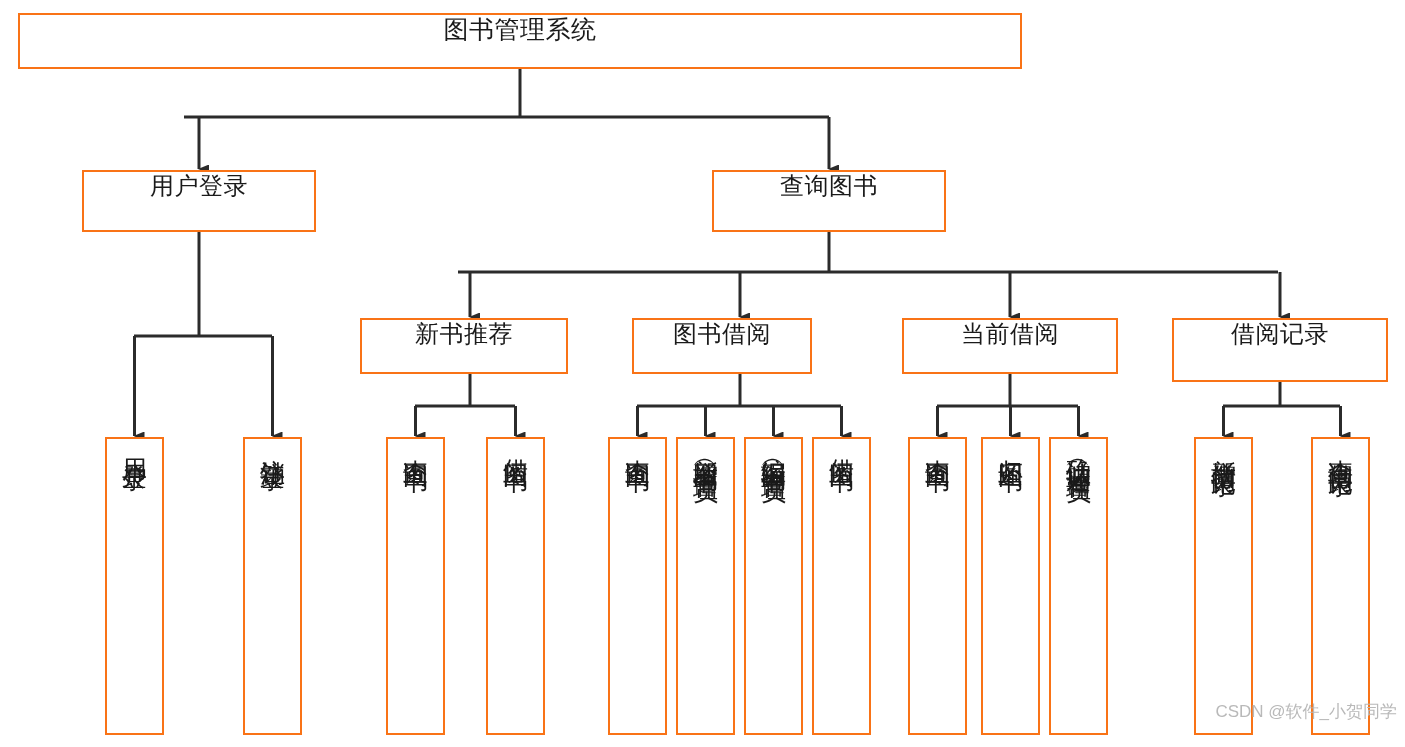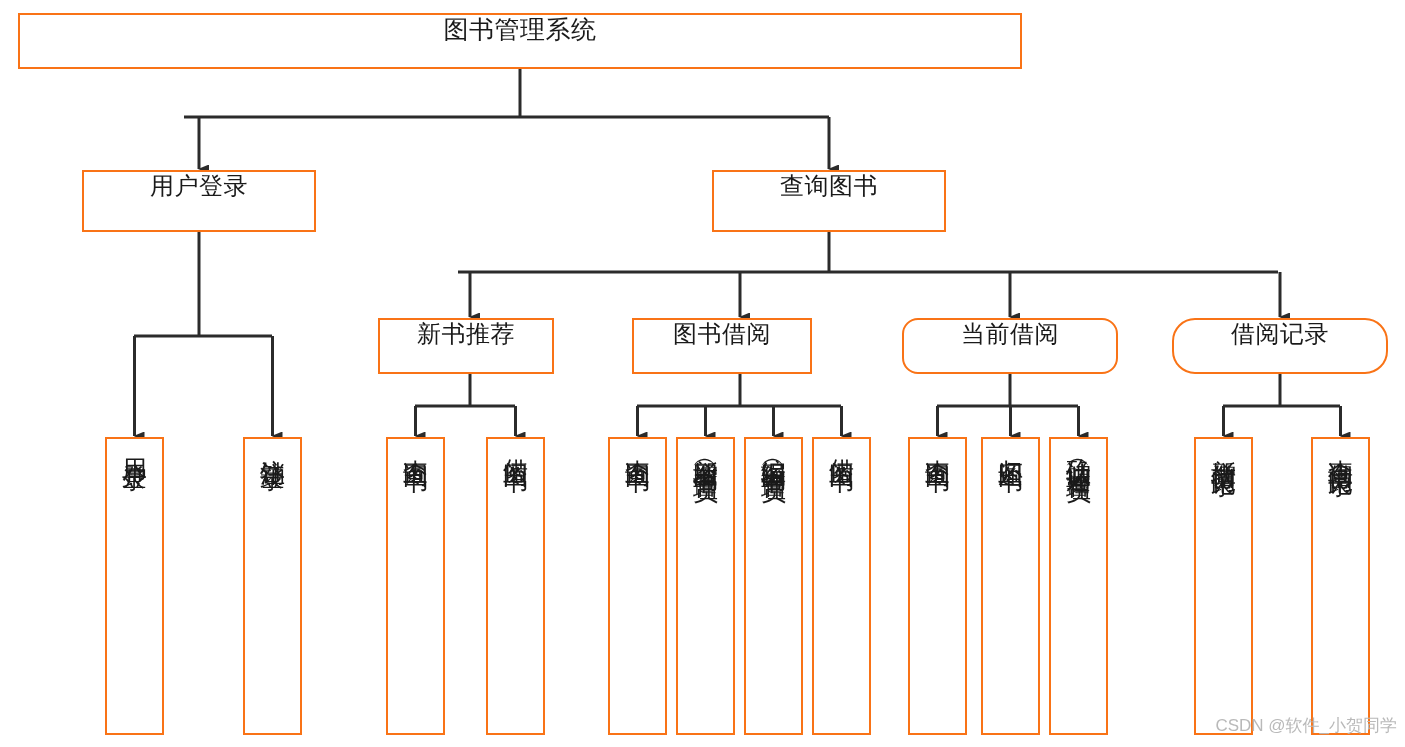--- a/index.html
+++ b/index.html
@@ -47,21 +47,21 @@
   .leaf .node-label {
     writing-mode: vertical-rl;
     text-orientation: upright;
     font-size: 25px;
     letter-spacing: 3px;
     line-height: 1;
   }
   .watermark {
     position: absolute;
     right: 8px;
-    bottom: 10px;
+    bottom: 24px;
     font-size: 17px;
     color: #b9b9b9;
     white-space: nowrap;
     pointer-events: none;
     font-family: "Liberation Sans", "DejaVu Sans", sans-serif;
   }
 </style>
 </head>
 <body>
 
@@ -113,30 +113,30 @@
   <div id="nodes-layer">
       <div class="node-box level-root" style="left: 18px; top: 13px; width: 1004px; height: 56px;">
         <span class="node-label">图书管理系统</span>
       </div>
       <div class="node-box level-2" style="left: 82px; top: 170px; width: 234px; height: 62px;">
         <span class="node-label">用户登录</span>
       </div>
       <div class="node-box level-2" style="left: 712px; top: 170px; width: 234px; height: 62px;">
         <span class="node-label">查询图书</span>
       </div>
-      <div class="node-box level-3" style="left: 378px; top: 318px; width: 176px; height: 56px;">
+      <div class="node-box level-3" style="left: 360px; top: 318px; width: 208px; height: 56px;">
         <span class="node-label">新书推荐</span>
       </div>
       <div class="node-box level-3" style="left: 632px; top: 318px; width: 180px; height: 56px;">
         <span class="node-label">图书借阅</span>
       </div>
-      <div class="node-box level-3" style="left: 902px; top: 318px; width: 216px; height: 56px; border-radius: 16px;">
+      <div class="node-box level-3" style="left: 902px; top: 318px; width: 216px; height: 56px;">
         <span class="node-label">当前借阅</span>
       </div>
-      <div class="node-box level-3" style="left: 1172px; top: 318px; width: 216px; height: 56px; border-radius: 23px;">
+      <div class="node-box level-3" style="left: 1172px; top: 318px; width: 216px; height: 64px;">
         <span class="node-label">借阅记录</span>
       </div>
       <div class="node-box level-leaf leaf" style="left: 105px; top: 437px; width: 59px; height: 298px;">
         <span class="node-label">用户登录</span>
       </div>
       <div class="node-box level-leaf leaf" style="left: 243px; top: 437px; width: 59px; height: 298px;">
         <span class="node-label">注销登录</span>
       </div>
       <div class="node-box level-leaf leaf" style="left: 386px; top: 437px; width: 59px; height: 298px;">
         <span class="node-label">查询图书</span>

